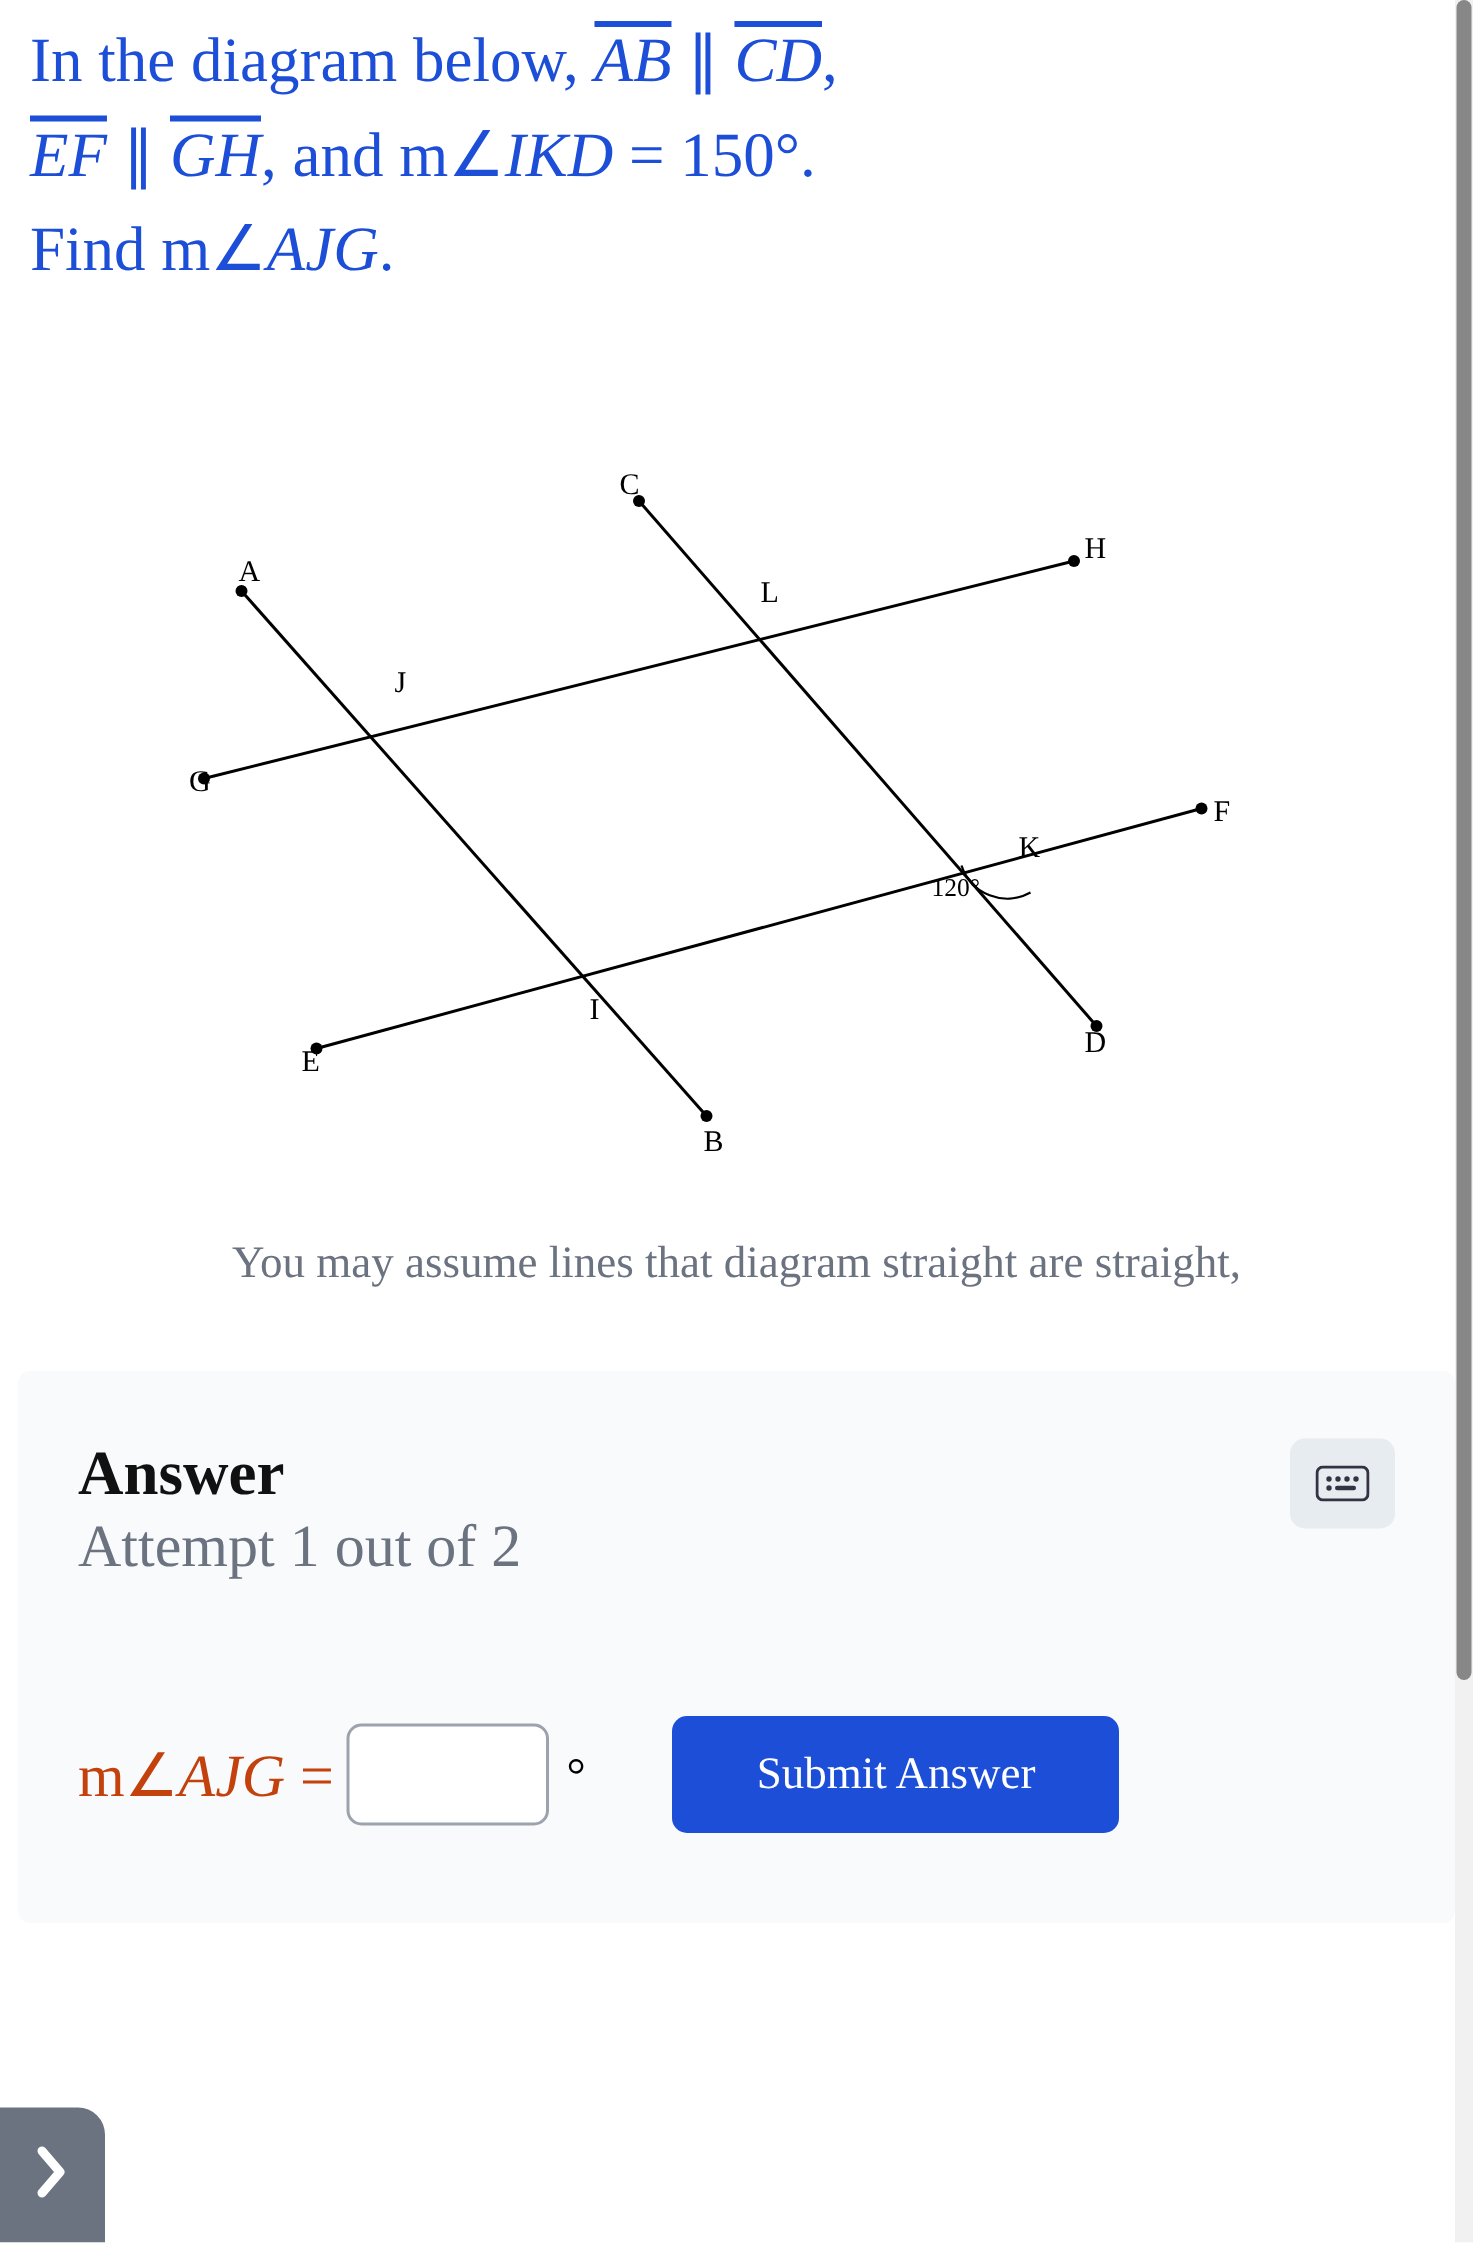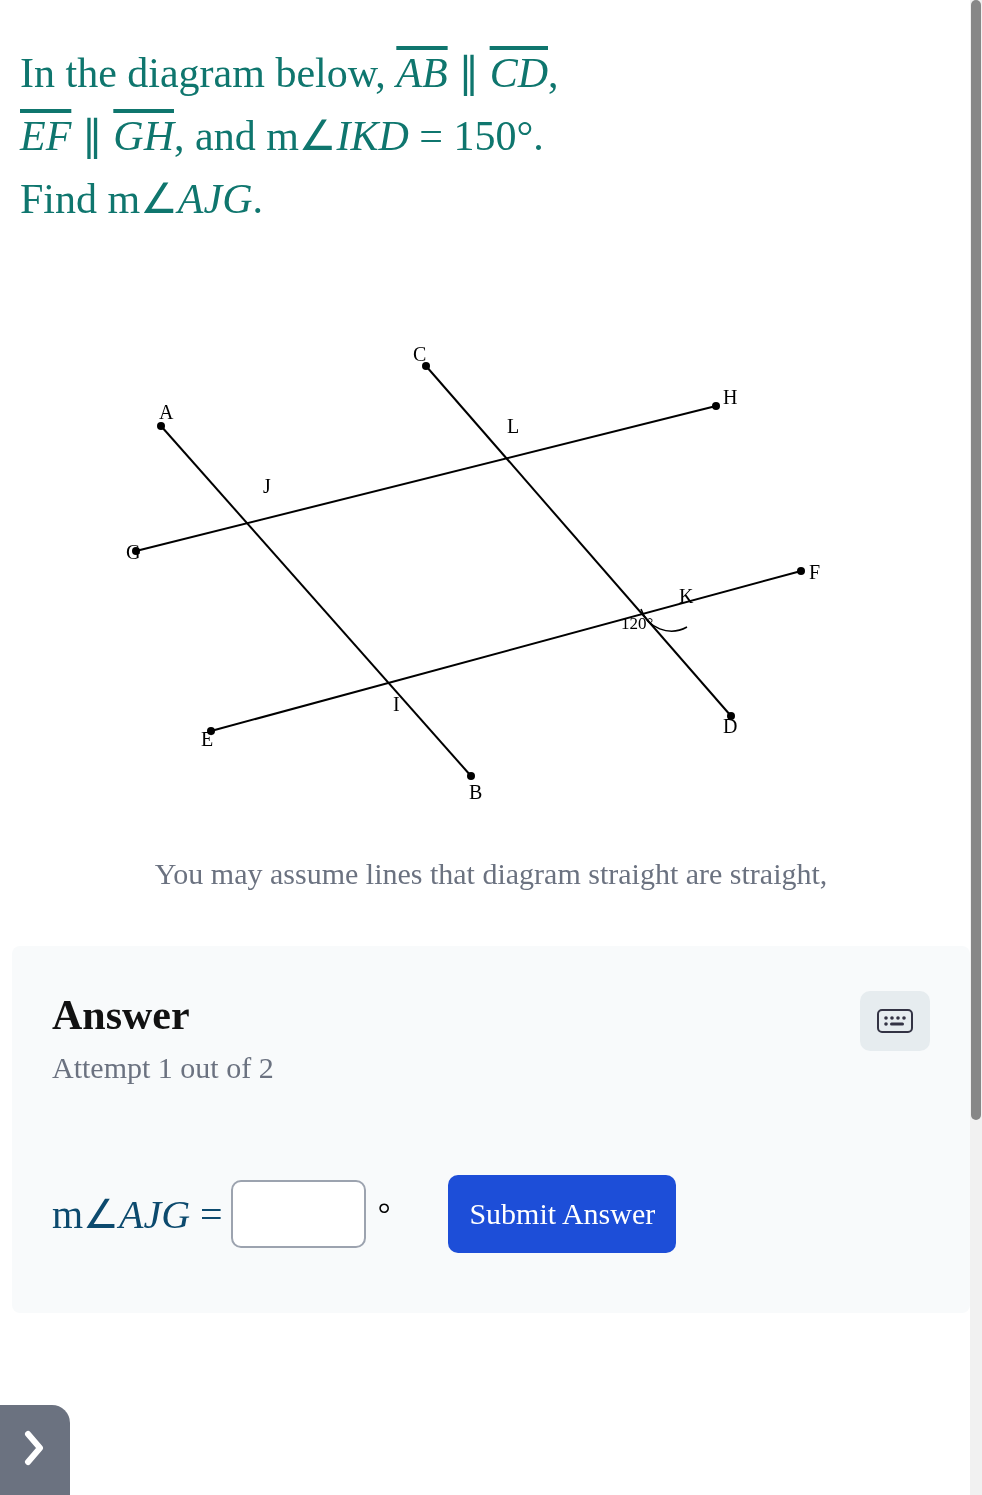--- a/index.html
+++ b/index.html
@@ -10,22 +10,21 @@
       height: 1495px;
       position: relative;
       overflow: hidden;
     }
     .content {
       padding: 10px 20px 0 20px;
     }
     .problem-text {
       font-size: 42px;
       line-height: 1.5;
-      color: #0f766e;
-      margin-top: 32px;
+      color: #1d4ed8;
     }
     .overline {
       text-decoration: overline;
       font-style: italic;
     }
     .math-i { font-style: italic; }
     .diagram-container {
       position: relative;
       width: 900px;
       height: 520px;
@@ -74,52 +73,51 @@
       height: 60px;
       background: #e6ecef;
       border-radius: 10px;
       display: flex;
       align-items: center;
       justify-content: center;
       cursor: pointer;
     }
     .keyboard-btn svg { display: block; }
     .attempt {
-      font-size: 30px;
+      font-size: 40px;
       color: #6b7280;
-      margin-top: 12px;
     }
     .answer-input-row {
       display: flex;
       align-items: center;
       margin-top: 90px;
       gap: 8px;
     }
     .answer-label {
       font-size: 40px;
-      color: #0c4a6e;
+      color: #c2410c;
     }
     .answer-input {
       width: 135px;
       height: 68px;
       border: 2px solid #9ca3af;
       border-radius: 10px;
       font-size: 30px;
       text-align: center;
       outline: none;
     }
     .degree { font-size: 32px; margin-left: 4px; margin-right: 50px; }
     .submit-btn {
       background: #1d4ed8;
       color: #fff;
       font-size: 30px;
       font-family: Georgia, serif;
       border: none;
       border-radius: 10px;
-      padding: 22px 21px;
+      padding: 22px 56px;
       cursor: pointer;
     }
     .chevron-tab {
       position: absolute;
       bottom: 0;
       left: 0;
       width: 70px;
       height: 90px;
       background: #6b7280;
       border-top-right-radius: 18px;

